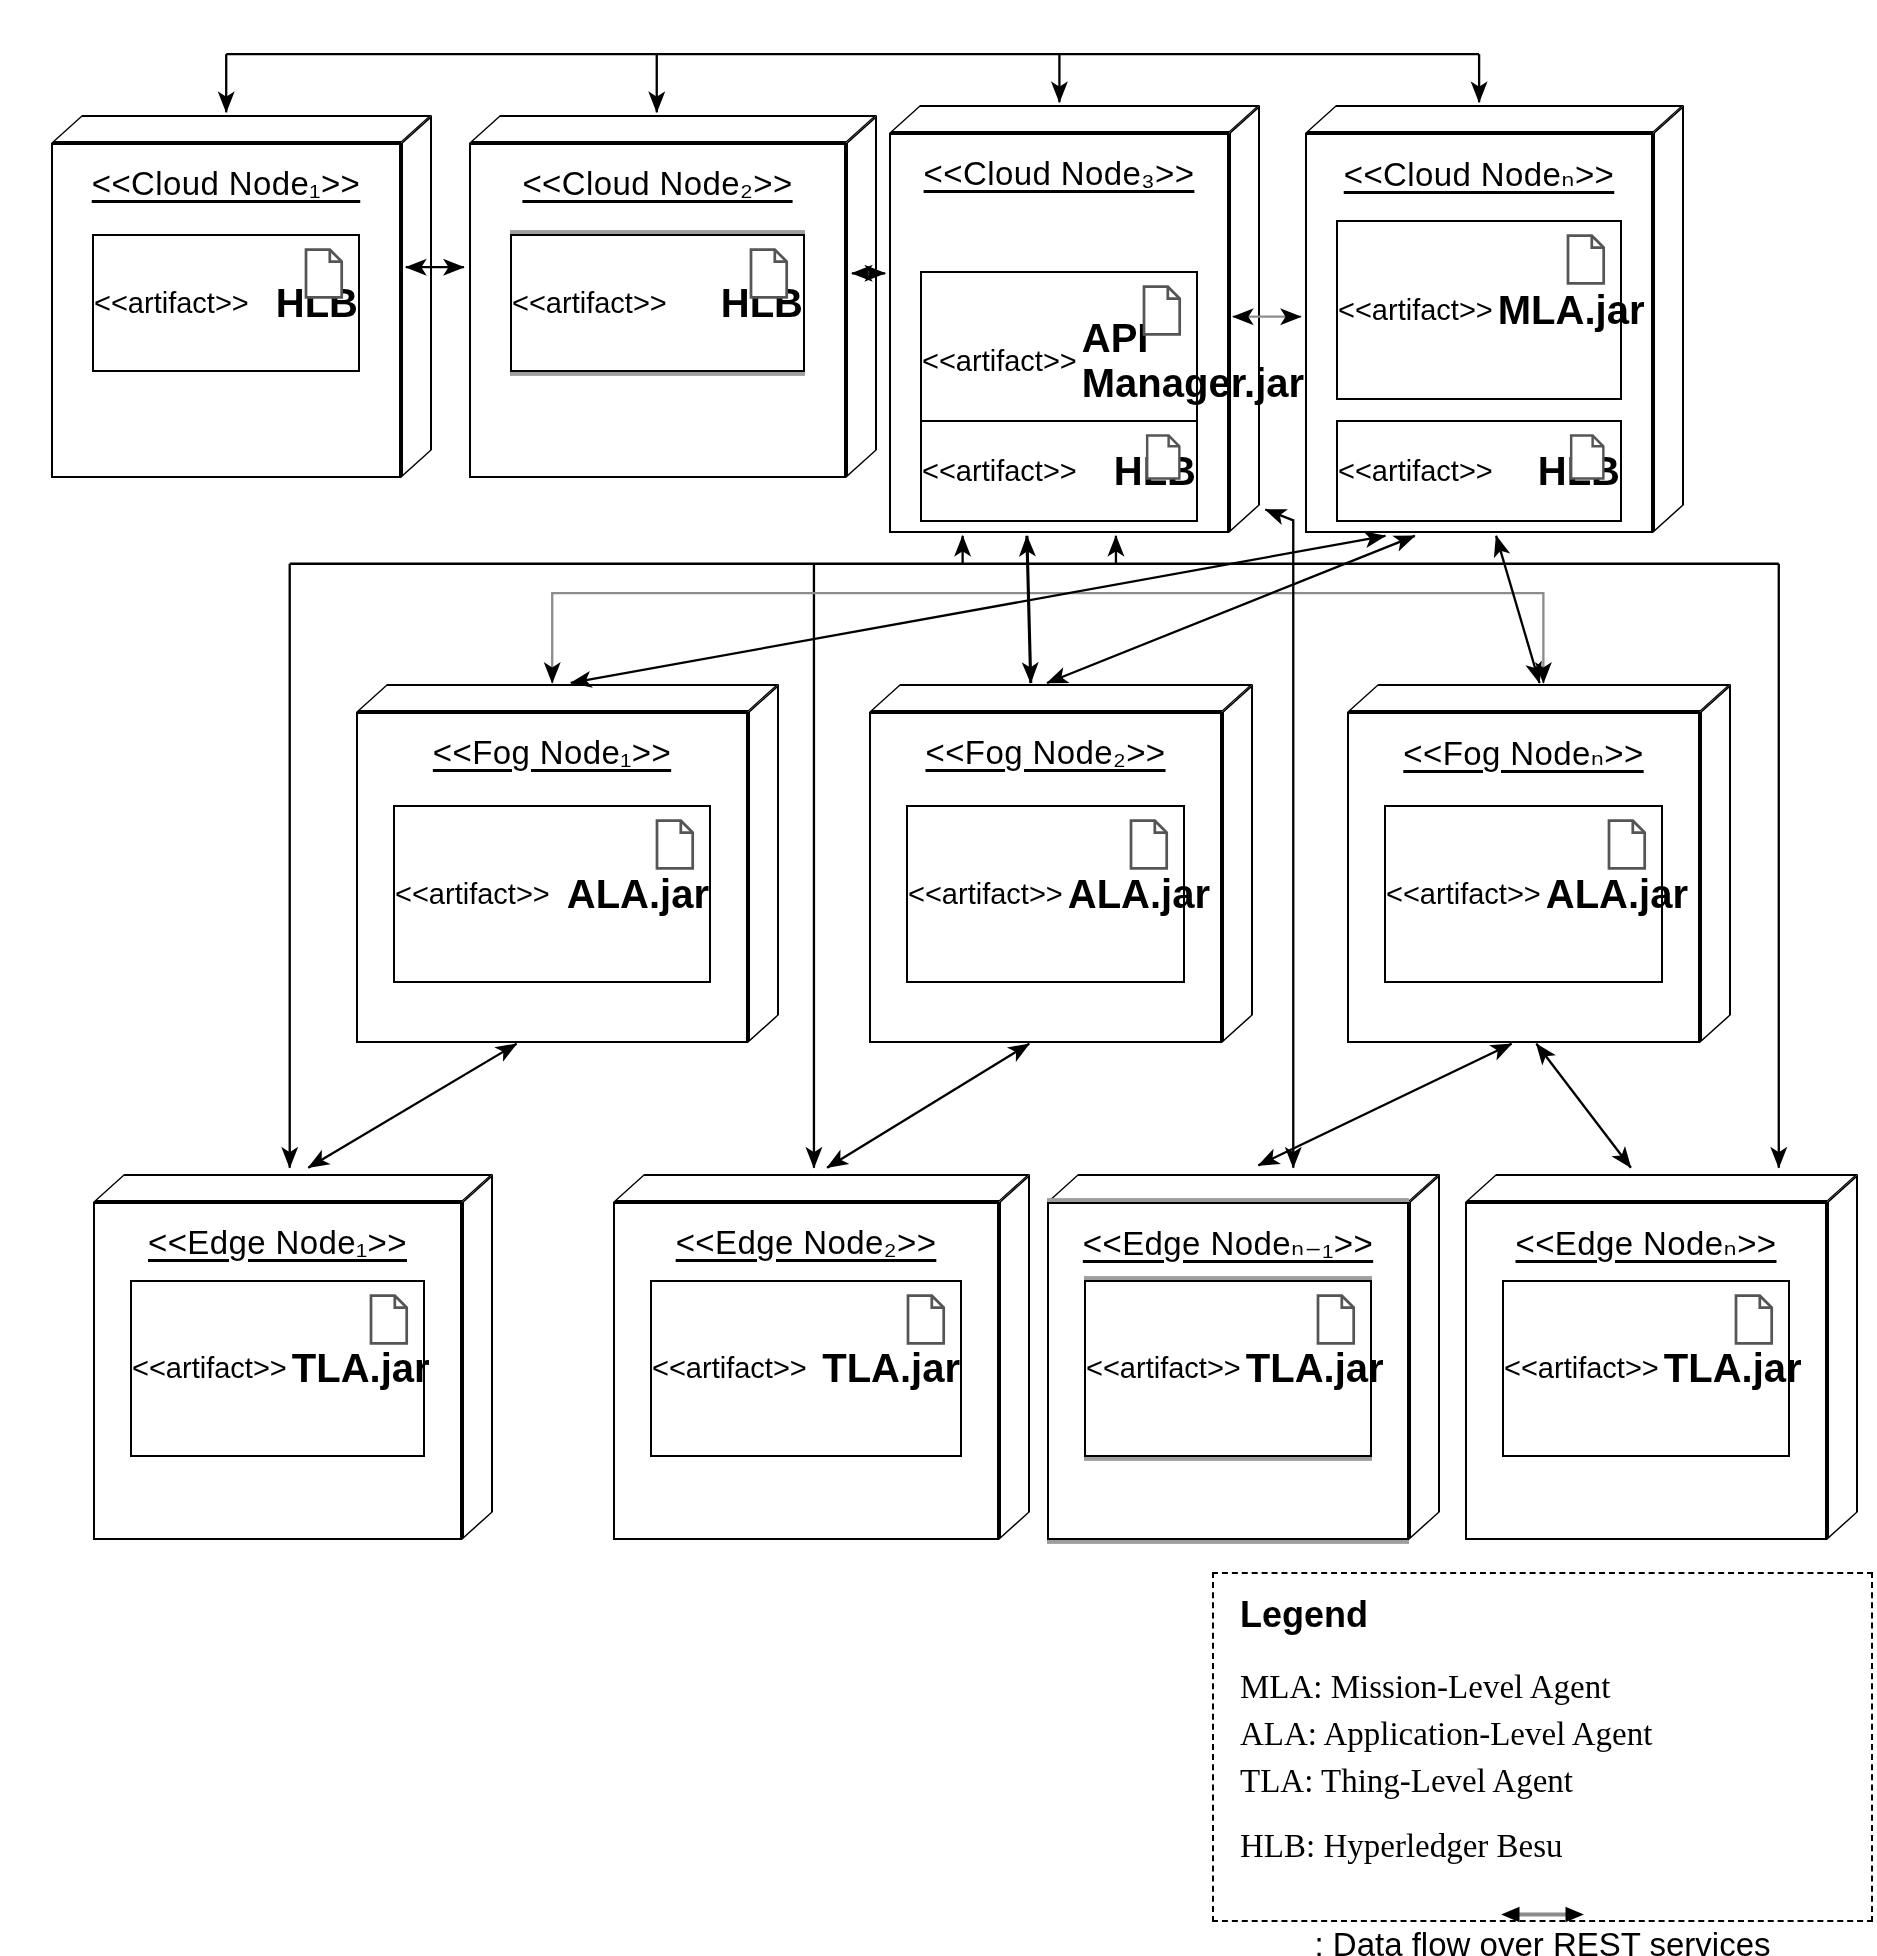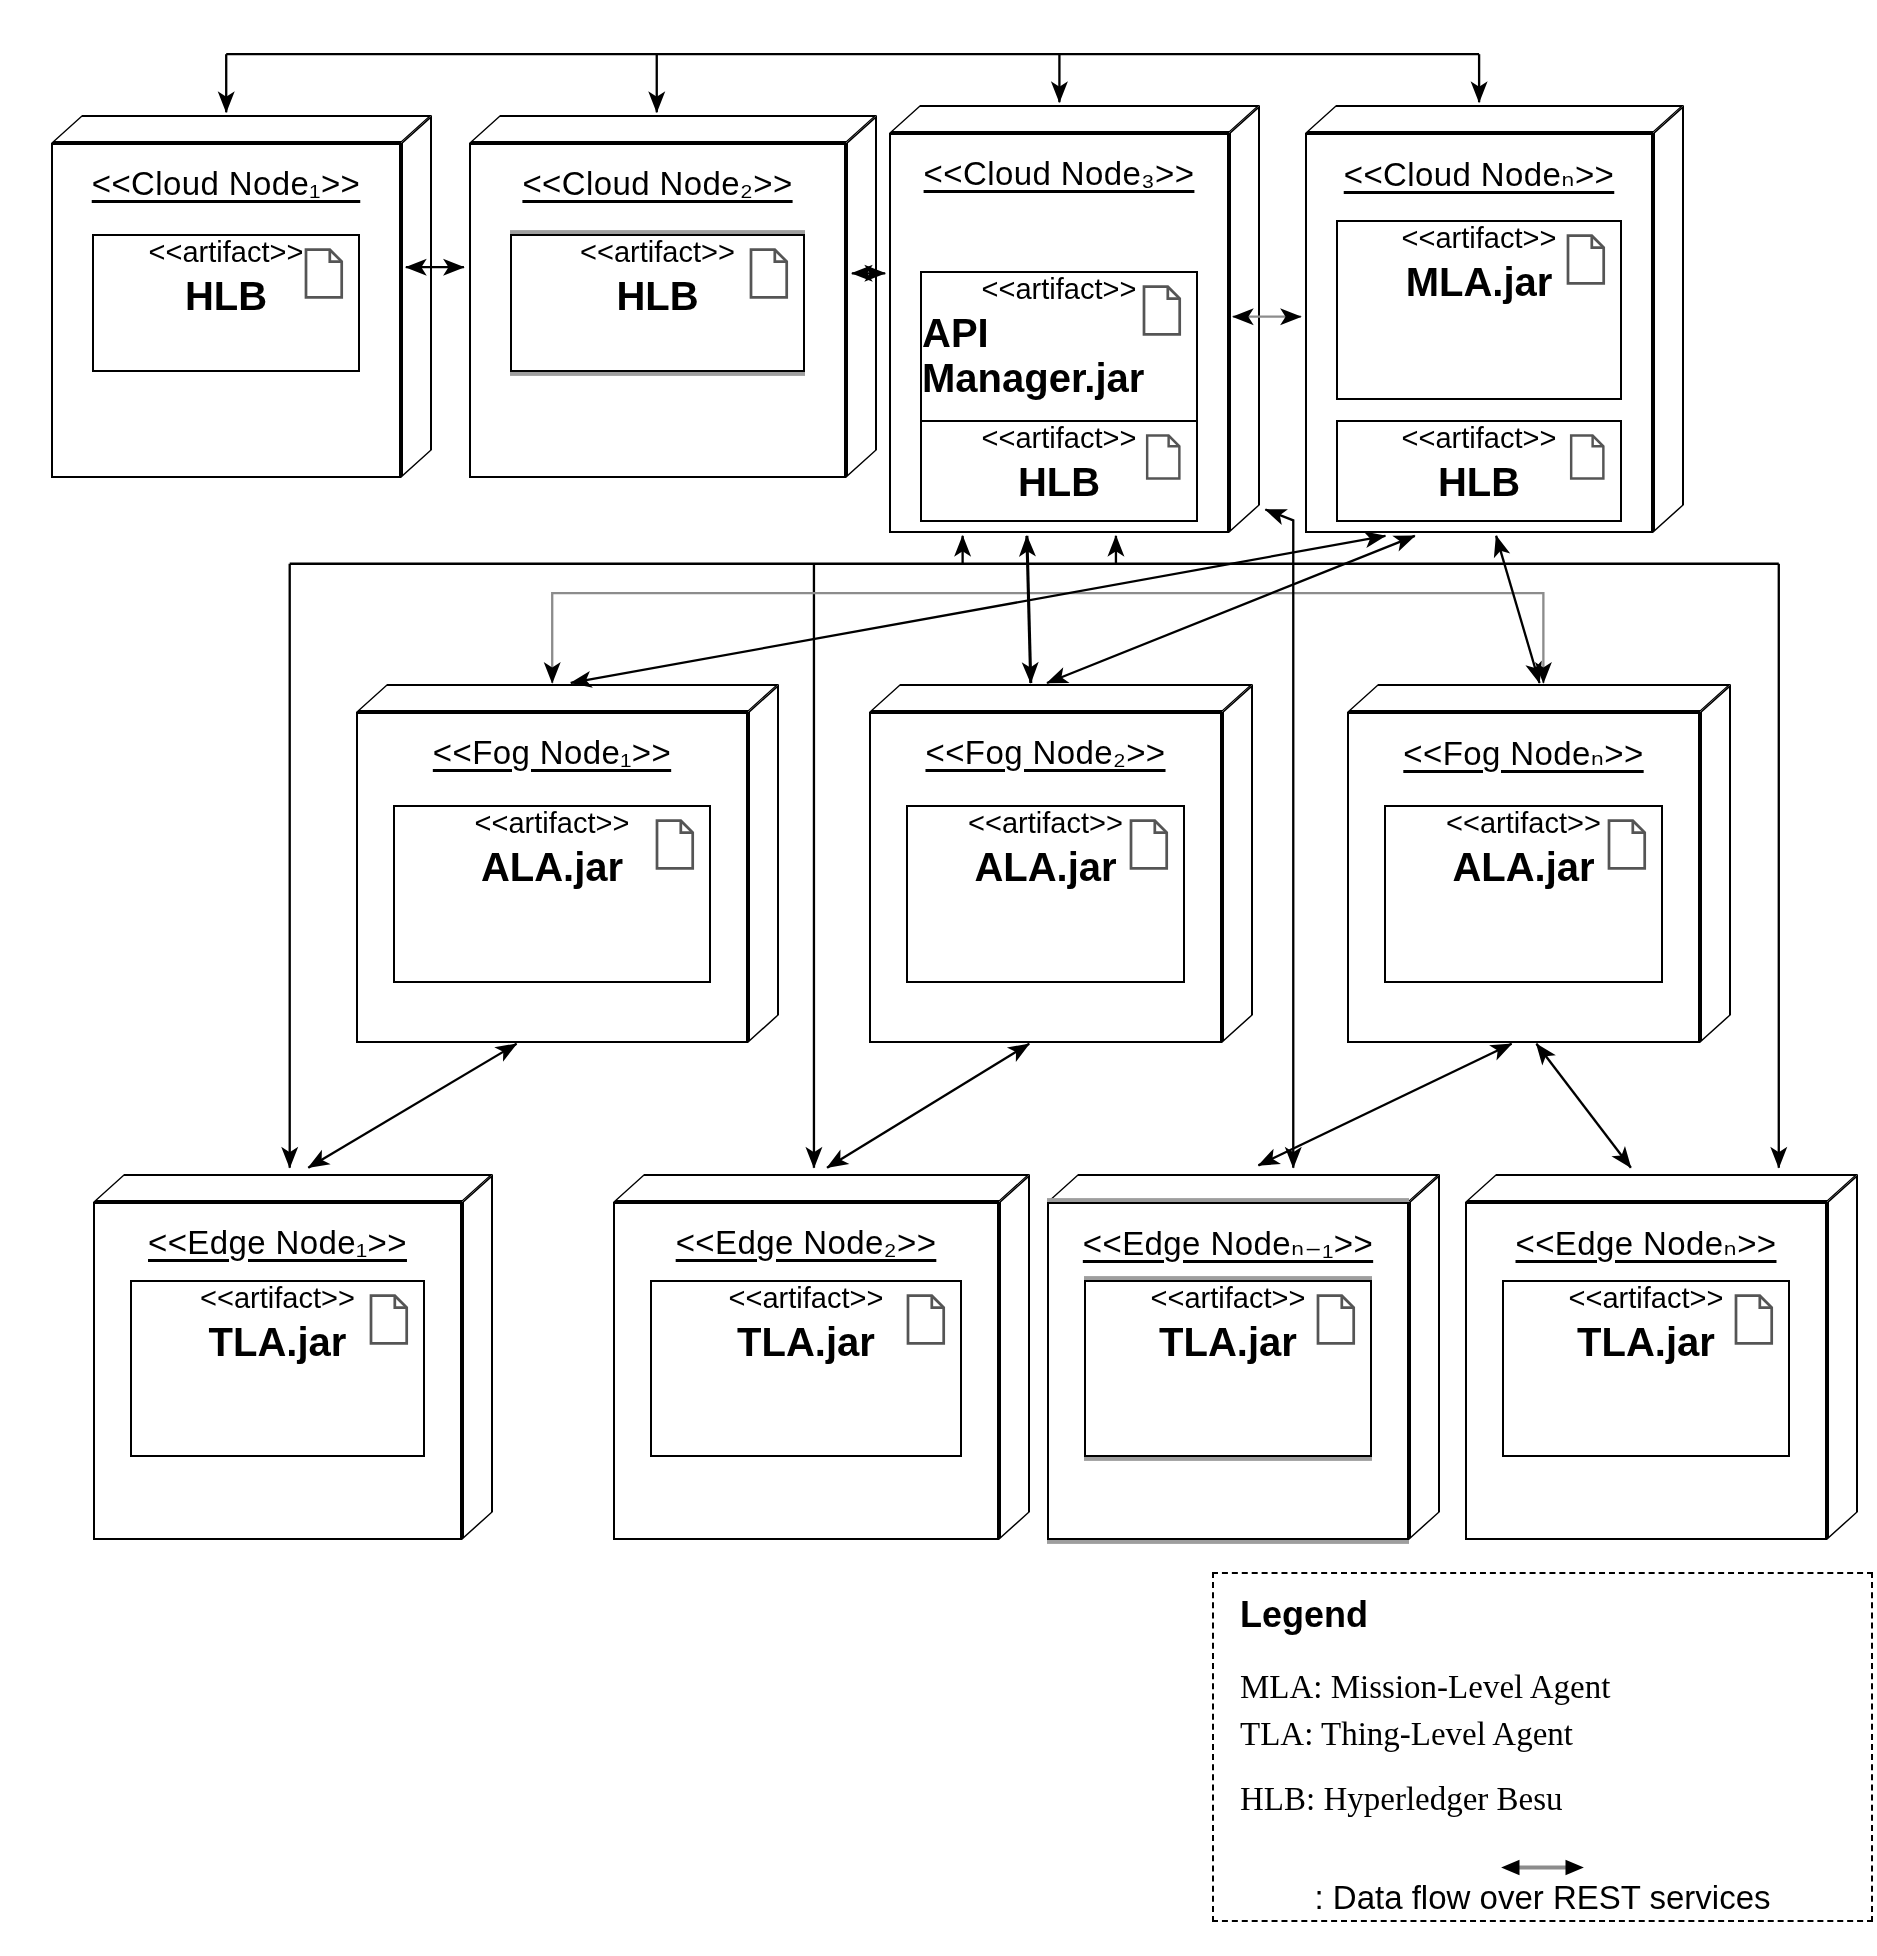--- a/index.html
+++ b/index.html
@@ -8,21 +8,21 @@
   #wires{position:absolute;left:0;top:0;z-index:5;pointer-events:none;}
   .node{position:absolute;z-index:2;}
   .face-top{position:absolute;left:0;top:-28px;width:100%;height:28px;background:#fff;border:2.3px solid #000;
             transform:skewX(-48deg);transform-origin:left bottom;box-sizing:border-box;}
   .face-side{position:absolute;top:0;right:-31px;width:31px;height:100%;background:#fff;border:2.3px solid #000;
             transform:skewY(-42deg);transform-origin:left top;box-sizing:border-box;}
   .face-front{position:absolute;left:0;top:0;width:100%;height:100%;background:#fff;border:2.3px solid #000;box-sizing:border-box;}
   .node-title{text-align:center;margin-top:20px;font-size:33px;letter-spacing:0.4px;
               text-decoration:underline;text-underline-offset:5.4px;white-space:nowrap;}
   .artifact{position:absolute;background:#fff;border:2.3px solid #000;box-sizing:border-box;
-            display:flex;flex-direction:column;align-items:center;justify-content:flex-start;gap:5px;}
+            display:flex;flex-direction:row;align-items:center;justify-content:space-between;gap:5px;}
   .stereo{font-size:29px;}
   .aname{font-size:40px;font-weight:bold;}
   .doc{position:absolute;top:12.4px;right:14px;}
   .hl{box-shadow:0 -3.9px 0 0 #9e9e9e,0 3.9px 0 0 #9e9e9e;}
   #legend{position:absolute;left:1212px;top:1572px;width:661px;height:350px;border:2.3px dashed #000;
           box-sizing:border-box;padding:20px 26px;z-index:2;background:#fff;}
   #legend .lg-title{font-size:36px;font-weight:bold;}
   #legend .lg-entry{font-size:33px;line-height:1.42;font-family:Liberation Serif, serif;}
   #legend .lg-entry.mt{margin-top:18.6px;}
   #legend .lg-first{margin-top:28px;}
@@ -262,20 +262,21 @@
         </svg>
         <div class="stereo">&lt;&lt;artifact&gt;&gt;</div>
         <div class="aname">TLA.jar</div>
       </div>
     </div>
   </div>
 
   <div id="legend">
     <div class="lg-title">Legend</div>
     <div class="lg-entry lg-first">MLA: Mission-Level Agent</div>
+    <div class="lg-entry">ALA: Application-Level Agent</div>
     <div class="lg-entry">TLA: Thing-Level Agent</div>
     <div class="lg-entry mt">HLB: Hyperledger Besu</div>
     <div class="lg-arrow-row">
       <svg width="87" height="23" viewBox="0 0 112 30">
         <line x1="16" y1="15" x2="96" y2="15" stroke="#8c8c8c" stroke-width="5"></line>
         <path d="M26,5 L2,15 L26,25 Z" fill="#000"></path>
         <path d="M86,5 L110,15 L86,25 Z" fill="#000"></path>
       </svg>
       <span>: Data flow over REST services</span>
     </div>

